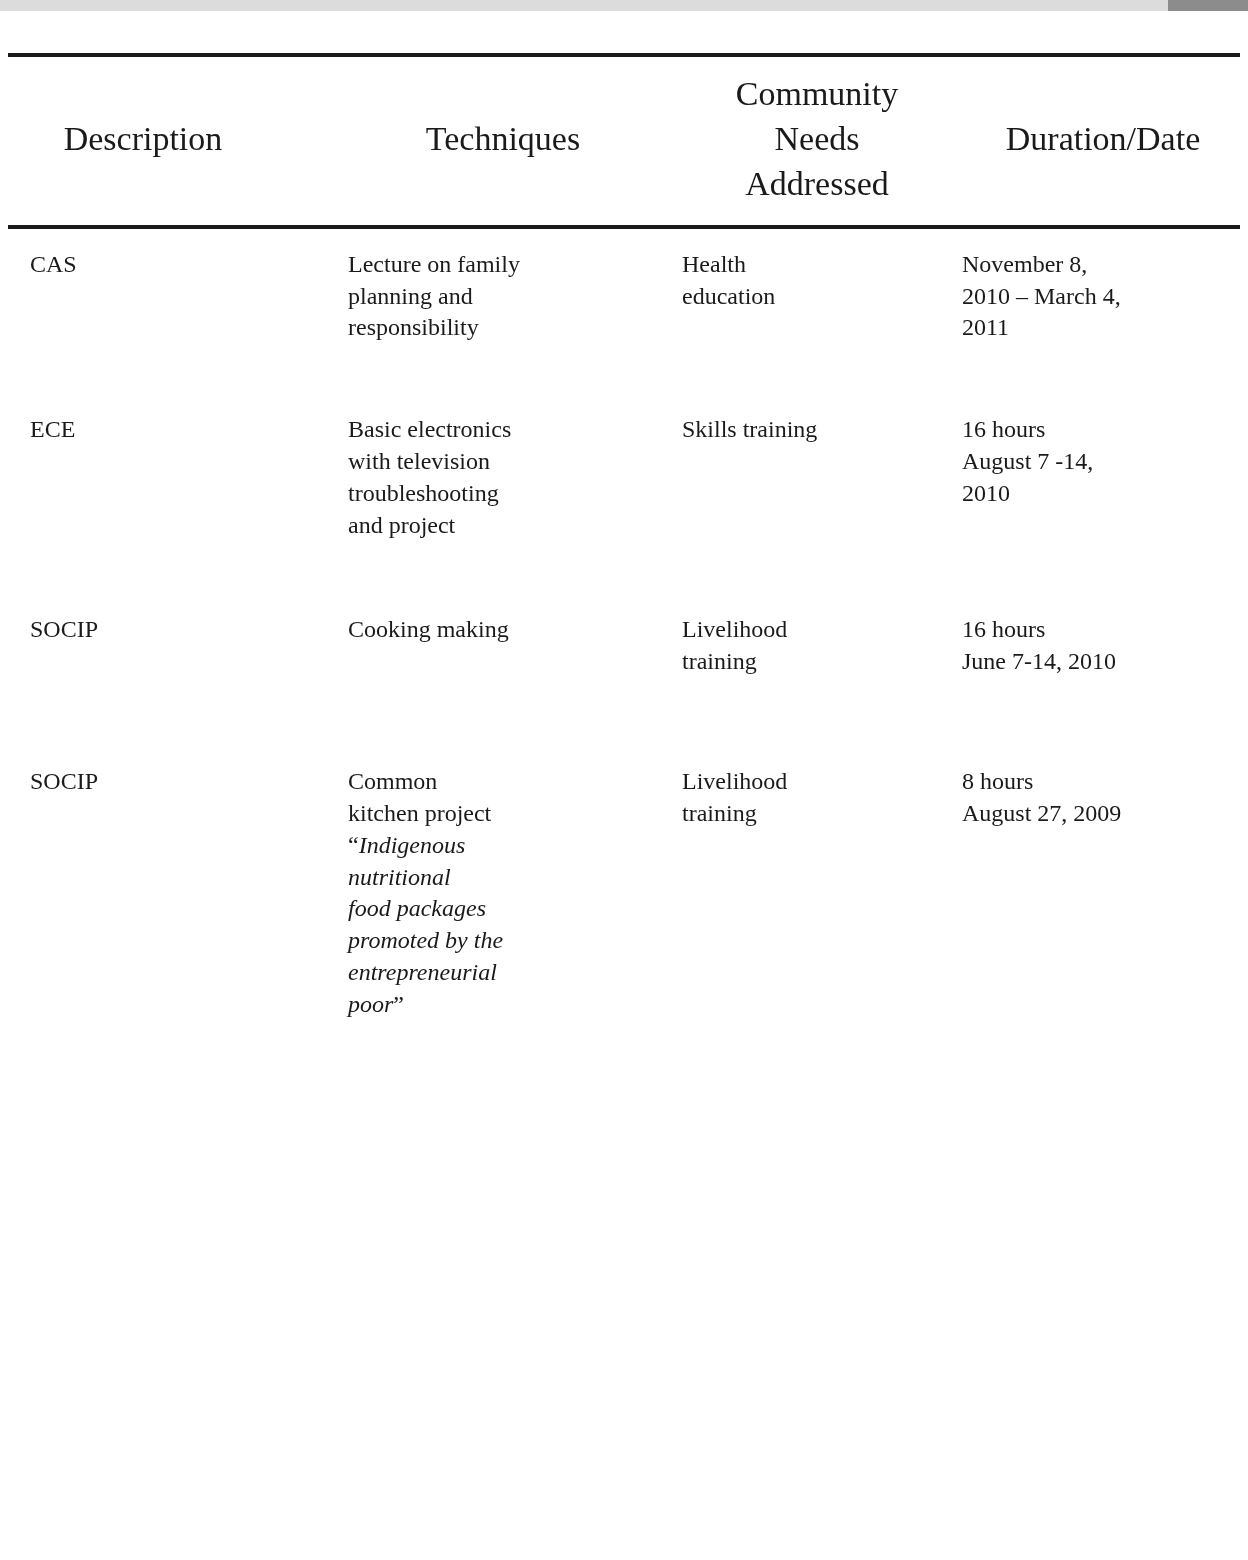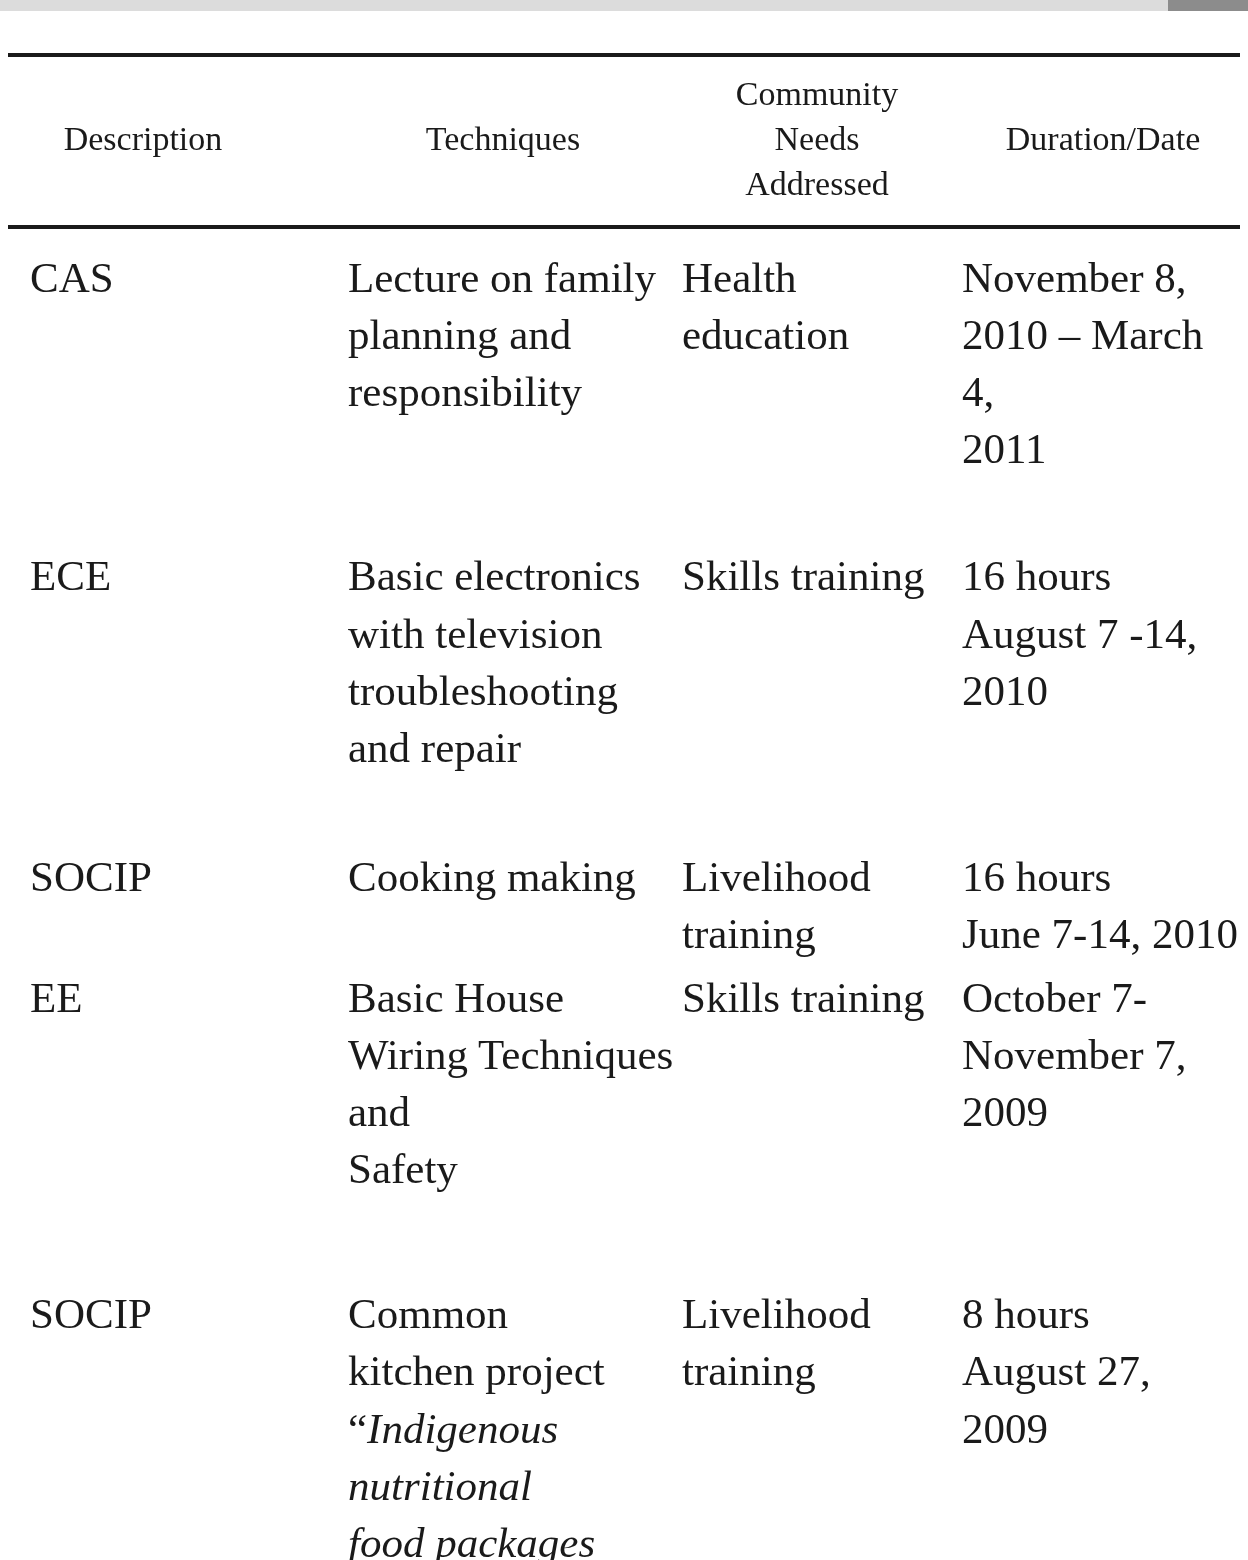--- a/index.html
+++ b/index.html
@@ -78,21 +78,21 @@
     vertical-align: middle;
     padding: 14px 0 18px 0;
     color: #1a1a1a;
   }
   thead th.h1 { padding-right: 68px; }
   thead th.h2 { padding-right: 16px; }
   thead th.h3 { padding-left: 6px; }
   thead th.h4 { padding-left: 14px; }
 
   tbody td {
-    font-size: 43px;
+    font-size: 24px;
     line-height: 1.33;
     vertical-align: top;
     text-align: left;
     padding: 0;
     color: #1a1a1a;
   }
   tbody td.col-dept   { padding-left: 22px; }
   tbody td.col-desc   { padding-left: 2px; }
   tbody td.col-needs  { padding-left: 6px; margin-left: 16px; }
   tbody td.col-date   { padding-left: 10px; }
@@ -161,47 +161,36 @@
 2010 – March 4,
 2011</td>
       </tr>
 
 
       <tr class="r-ece">
         <td class="col-dept" style="white-space:pre-line">ECE</td>
         <td class="col-desc" style="white-space:pre-line">Basic electronics
 with television
 troubleshooting
-and repair</td>
+and project</td>
         <td class="col-needs" style="white-space:pre-line">Skills training</td>
         <td class="col-date" style="white-space:pre-line">16 hours
 August 7 -14,
 2010</td>
       </tr>
 
       <tr class="r-socip">
         <td class="col-dept" style="white-space:pre-line">SOCIP</td>
         <td class="col-desc" style="white-space:pre-line">Cooking making</td>
         <td class="col-needs" style="white-space:pre-line">Livelihood
 training</td>
         <td class="col-date" style="white-space:pre-line">16 hours
 June 7-14, 2010</td>
       </tr>
 
-      <tr class="r-ee">
-        <td class="col-dept" style="white-space:pre-line">EE</td>
-        <td class="col-desc" style="white-space:pre-line">Basic House
-Wiring Techniques
-and
-Safety</td>
-        <td class="col-needs" style="white-space:pre-line">Skills training</td>
-        <td class="col-date" style="white-space:pre-line">October 7-
-November 7,
-2009</td>
-      </tr>
 
       <tr class="r-socip2">
         <td class="col-dept" style="white-space:pre-line">SOCIP</td>
         <td class="col-desc">
           <span class="cellline" style="white-space:pre-line; display:inline">Common
 kitchen project
 “</span><span class="italic" style="white-space:pre-line; display:inline">Indigenous
 nutritional
 food packages
 promoted by the

